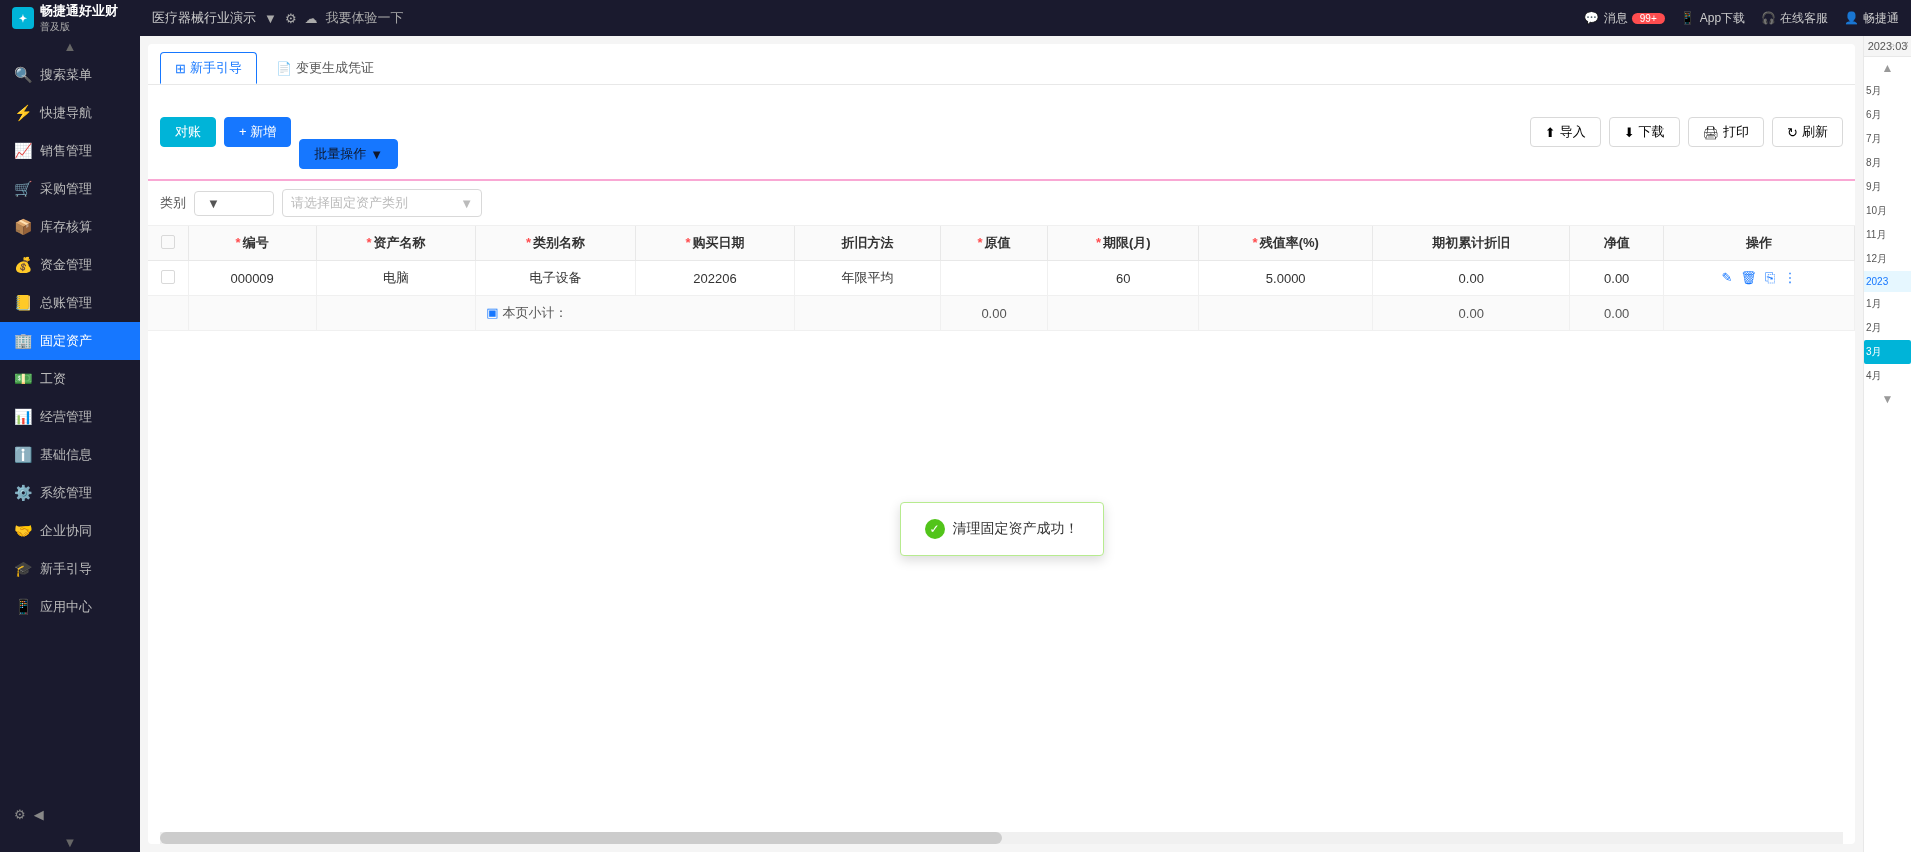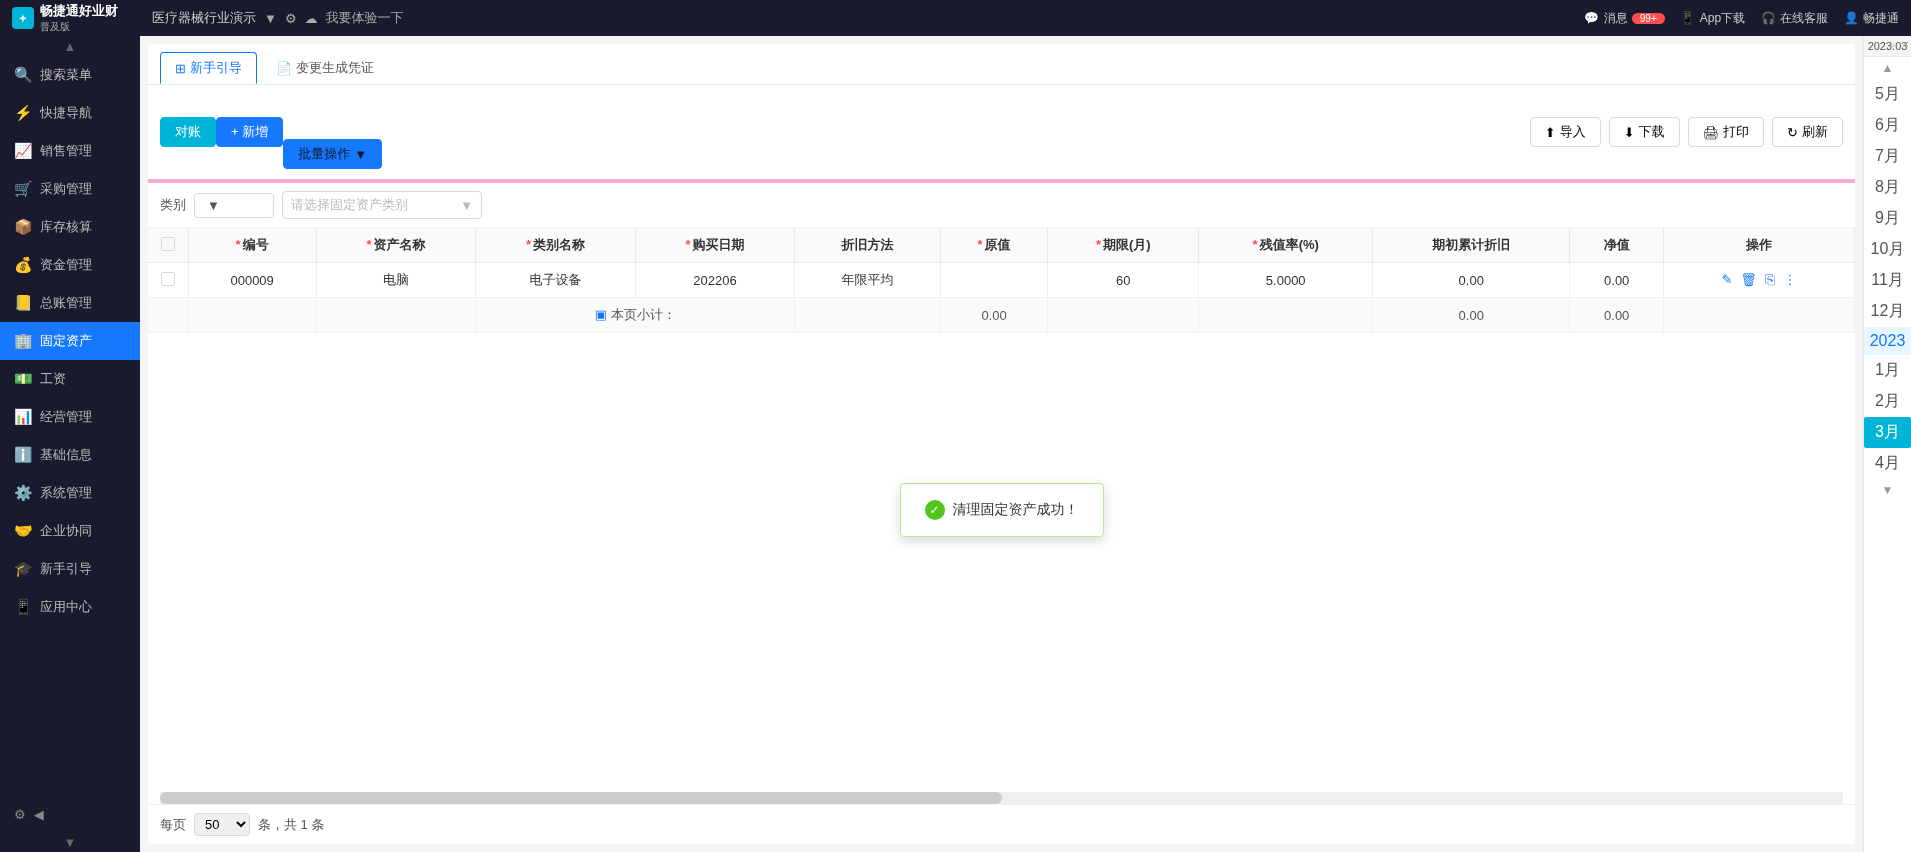--- a/index.html
+++ b/index.html
@@ -194,21 +194,22 @@
       border-color: #1677ff;
       color: #1677ff;
       border-bottom-color: #fff;
     }
 
     
     .toolbar {
       display: flex;
       align-items: center;
       padding: 10px 12px;
-      border-bottom: 4px solid #f9a8d4;
+      gap: 8px;
+      border-bottom: 2px solid #f9a8d4;
     }
     .toolbar-right {
       margin-left: auto;
       display: flex;
       gap: 8px;
       align-items: center;
     }
     .btn {
       padding: 5px 14px;
       border-radius: 4px;
@@ -367,23 +368,23 @@
     .calendar-panel {
       width: 48px;
       background: #fff;
       border-left: 1px solid #e8e8e8;
       display: flex;
       flex-direction: column;
       overflow: hidden;
       flex-shrink: 0;
     }
     .calendar-month {
-      text-align: center;
+      text-align: left;
       padding: 5px 2px;
-      font-size: 16px;
+      font-size: 10px;
       color: #555;
       cursor: pointer;
     }
     .calendar-month.current {
       background: #00b4d8;
       color: #fff;
       border-radius: 2px;
     }
     .calendar-month.year-label {
       background: #e6f7ff;
@@ -623,21 +624,21 @@
         <span title="删除">🗑</span>
         <span title="复制">⎘</span>
         <span title="更多">⋮</span>
       </div>
     </td>
   </tr>
                 <tr class="subtotal-row">
   <td></td>
   <td></td>
   <td></td>
-  <td colspan="2" style="text-align:center;">
+  <td colspan="2" style="text-align:left;">
     <span style="color:#1677ff;margin-right:4px;">▣</span>本页小计：
   </td>
   <td></td>
   <td>0.00</td>
   <td></td>
   <td></td>
   <td>0.00</td>
   <td>0.00</td>
   <td></td>
 </tr>
@@ -647,28 +648,20 @@
           <div class="success-toast">
             <div class="success-icon">✓</div>
             <span>清理固定资产成功！</span>
           </div>
         </div>
 
         <div class="scroll-bar-container">
           <div class="scroll-thumb"></div>
         </div>
 
-        <div class="pagination-bar">
-          <span>每页</span>
-          <select class="pagination-select">
-            <option>50</option>
-            <option>100</option>
-          </select>
-          <span>条，共 1 条</span>
-        </div>
       </div>
 
       <div class="calendar-panel" style="position:relative;">
         <div style="position:relative;display:flex;align-items:center;justify-content:center;background:#f5f5f5;padding:4px;border-bottom:1px solid #e8e8e8;">
           <span style="font-size:11px;color:#555;">2023.03</span>
           <span style="position:absolute;right:2px;top:2px;cursor:pointer;color:#999;font-size:11px;">×</span>
           <span style="position:absolute;right:14px;top:2px;cursor:pointer;color:#999;font-size:11px;">⇔</span>
         </div>
         <div class="scroll-arrow">▲</div>
         <div id="calendar-months-container">

